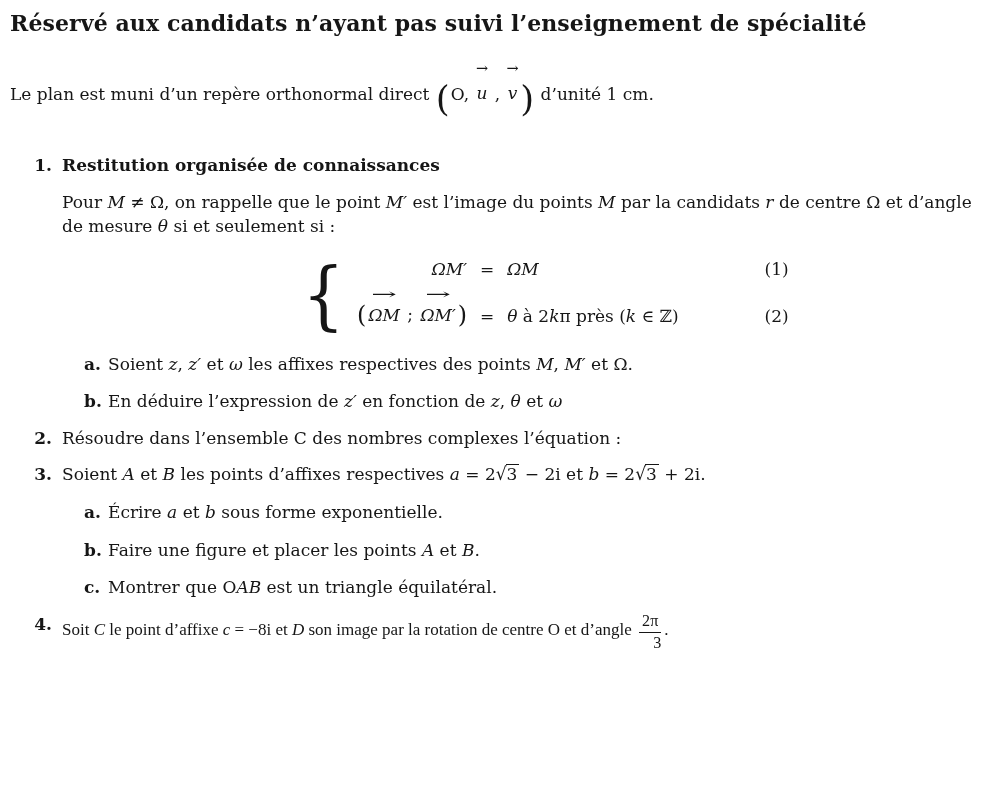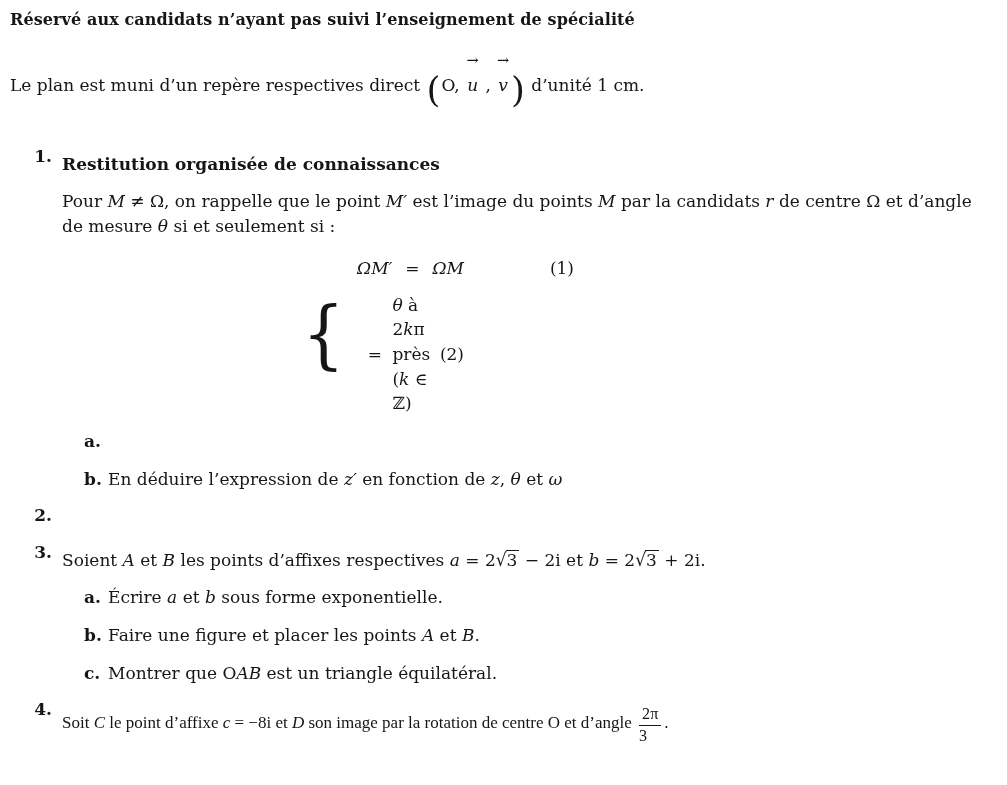--- a/index.html
+++ b/index.html
@@ -1,39 +1,39 @@
 <!DOCTYPE html>
 <html><head>
 <meta charset="utf-8">
 <style>
   html,body{margin:0;padding:0;background:#ffffff;color:#161616;}
   body{font-family:"DejaVu Serif","Liberation Serif",serif;font-size:17px;line-height:1.45;}
   .page{width:1007px;min-height:785px;box-sizing:border-box;padding:8px 12px 10px 10px;background:#fff;}
-  .title{font-size:16px;font-weight:bold;margin:0 0 14px 0;letter-spacing:.1px;}
+  .title{font-size:22px;font-weight:bold;margin:0 0 14px 0;letter-spacing:.1px;}
   .intro{margin:0 0 10px 0;line-height:2.5;}
   .bigparen{font-size:210%;font-weight:300;vertical-align:-0.32em;padding:0 1px;}
   .bigp{font-size:140%;vertical-align:-0.12em;font-weight:300;}
   .it{font-style:italic;}
   .sup{vertical-align:super;font-size:68%;line-height:0;}
   
   .vec{position:relative;display:inline-block;font-style:italic;padding:0 2px;}
   .vec::before{content:"→";position:absolute;left:50%;top:-0.78em;transform:translateX(-50%);font-style:normal;font-size:0.85em;line-height:1;}
   .vec.wide::before{transform:translateX(-50%) scaleX(2.1);}
   
   .sqrt{display:inline-block;white-space:nowrap;}
   .sqrt .rsign{display:inline-block;transform:scaleY(1.05);}
   .sqrt .rad{display:inline-block;border-top:1.4px solid currentColor;padding:0 2px 0 1px;margin-left:-1px;line-height:1.15;}
   
-  .frac{display:inline-block;vertical-align:-0.8em;text-align:left;line-height:1.15;margin:0 3px;font-size:95%;}
+  .frac{display:inline-block;vertical-align:-0.8em;text-align:right;line-height:1.15;margin:0 3px;font-size:95%;}
   .frac .num{display:block;border-bottom:1.2px solid currentColor;padding:0 3px 1px;}
   .frac .den{display:block;padding-top:1px;}
   
   .qitem{display:flex;margin:0 0 12px 0;}
   .qnum{font-weight:bold;width:28px;min-width:28px;text-align:right;padding-right:10px;box-sizing:border-box;margin-left:24px;}
-  .qbody{flex:1;margin-top:8px;}
+  .qbody{flex:1;}
   .qheading{font-weight:bold;margin:0 0 12px 0;}
   .qpara{margin:0;max-width:930px;}
   
   .sub{display:flex;margin:13px 0 0 0;}
   .subnum{font-weight:bold;width:24px;min-width:24px;text-align:right;padding-right:10px;box-sizing:border-box;margin-left:22px;}
   .subbody{flex:1;}
   .subbody p{margin:0;}
   .subbody p + p{margin-top:9px;}
   
   .eq-system{display:flex;align-items:center;margin:14px 0 6px 238px;}
@@ -49,60 +49,63 @@
   .qline{margin:6px 0 0 0;font-family:Liberation Serif, serif;}
   .qline.first{margin-top:0;}
 </style>
 </head>
 <body>
 
 <div class="page">
 
   <h1 class="title">Réservé aux candidats n’ayant pas suivi l’enseignement de spécialité</h1>
 
-  <p class="intro"><span>Le plan est muni d’un repère respectives direct </span><span class="bigparen">(</span><span>O, </span><span class="vec">u</span><span> , </span><span class="vec">v</span><span class="bigparen">)</span><span> d’unité 1 cm.</span></p>
+  <p class="intro"><span>Le plan est muni d’un repère orthonormal direct </span><span class="bigparen">(</span><span>O, </span><span class="vec">u</span><span> , </span><span class="vec">v</span><span class="bigparen">)</span><span> d’unité 1 cm.</span></p>
 
   <div class="qitem">
     <span class="qnum">1.</span>
     <div class="qbody">
       <div class="qheading">Restitution organisée de connaissances</div>
       <p class="qpara"><span>Pour </span><span class="it">M</span><span> ≠ Ω, on rappelle que le point </span><span class="it">M′</span><span> est l’image du points </span><span class="it">M</span><span> par la candidats </span><span class="it">r</span><span> de centre Ω et d’angle de mesure </span><span class="it">θ</span><span> si et seulement si :</span></p>
 
       <div class="eq-system">
         <span class="brace">{</span>
         <div class="sys-rows">
           <span class="sys-left"><span class="it">ΩM′</span></span>
           <span class="sys-eq">=</span>
           <span class="sys-right"><span class="it">ΩM</span></span>
           <span class="sys-num">(1)</span>
 
+          <span class="sys-left"><span class="bigp">(</span><span class="vec wide">ΩM</span><span> ; </span><span class="vec wide">ΩM′</span><span class="bigp">)</span></span>
           <span class="sys-eq">=</span>
           <span class="sys-right"><span class="it">θ</span><span> à 2</span><span class="it">k</span><span>π près (</span><span class="it">k</span><span> ∈ ℤ)</span></span>
           <span class="sys-num">(2)</span>
         </div>
       </div>
 
       <div class="sub">
         <span class="subnum">a.</span>
         <div class="subbody">
+          <p><span>Soient </span><span class="it">z</span><span>, </span><span class="it">z′</span><span> et </span><span class="it">ω</span><span> les affixes respectives des points </span><span class="it">M</span><span>, </span><span class="it">M′</span><span> et Ω.</span></p>
         </div>
       </div>
 
       <div class="sub">
         <span class="subnum">b.</span>
         <div class="subbody">
           <p><span>En déduire l’expression de </span><span class="it">z′</span><span> en fonction de </span><span class="it">z</span><span>, </span><span class="it">θ</span><span> et </span><span class="it">ω</span></p>
         </div>
       </div>
     </div>
   </div>
 
   <div class="qitem">
     <span class="qnum">2.</span>
     <div class="qbody">
+      <p class="qpara"><span>Résoudre dans l’ensemble C des nombres complexes l’équation :</span></p>
     </div>
   </div>
 
   <div class="qitem">
     <span class="qnum">3.</span>
     <div class="qbody">
       <p class="qpara"><span>Soient </span><span class="it">A</span><span> et </span><span class="it">B</span><span> les points d’affixes respectives </span><span class="it">a</span><span> = 2</span><span class="sqrt"><span class="rsign">√</span><span class="rad">3</span></span><span> − 2i et </span><span class="it">b</span><span> = 2</span><span class="sqrt"><span class="rsign">√</span><span class="rad">3</span></span><span> + 2i.</span></p>
 
       <div class="sub">
         <span class="subnum">a.</span>

